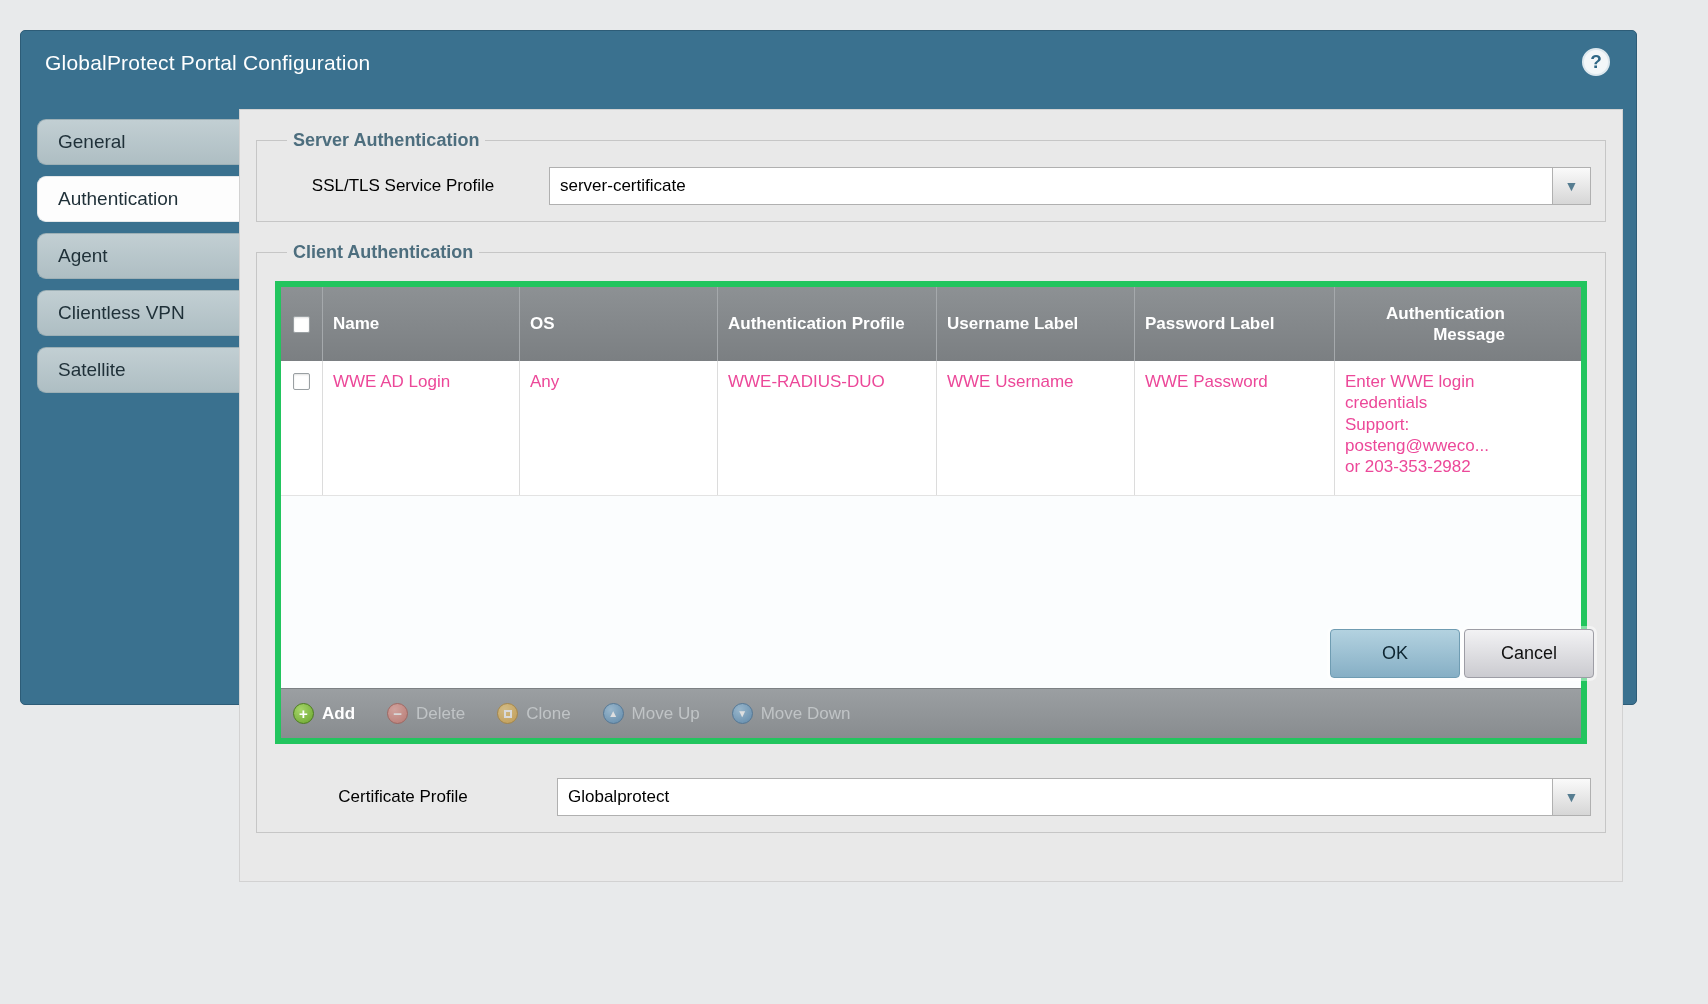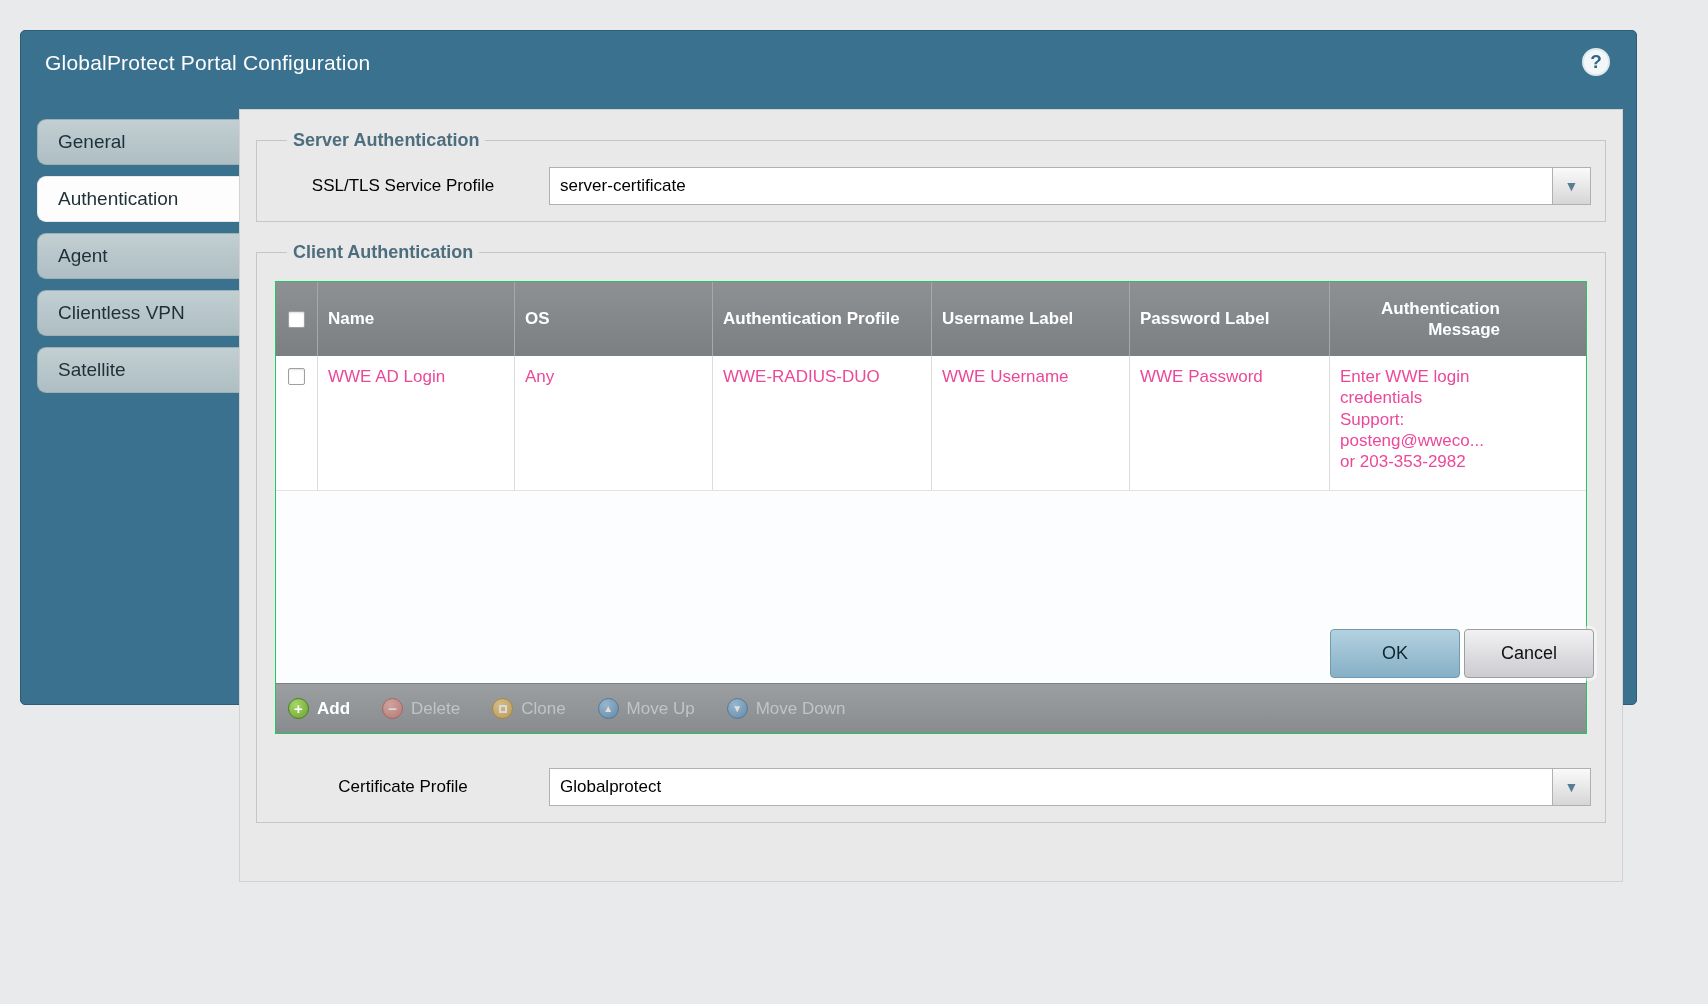--- a/index.html
+++ b/index.html
@@ -87,21 +87,21 @@
     width:38px; background:linear-gradient(#fafafa,#d6d6d6);
     border:1px solid #b0b0b0; border-left:none;
     display:flex; align-items:center; justify-content:center;
     cursor:pointer;
     color:#567d91; font-size:14px;
   }
 
   
   .tablewrap {
     margin:8px 4px 12px;
-    border:1px solid #22c55e;
+    border:6px solid #22c55e;
     background:#fbfdfe;
   }
   .tgrid {
     display:grid;
     grid-template-columns:42px 197px 198px 219px 198px 200px auto;
   }
   .thead {
     background:linear-gradient(#8d9194,#7b7f82);
     color:#ffffff;
   }
@@ -303,21 +303,21 @@
             <span>Move Up</span>
           </button>
           <button class="tb-btn disabled" aria-disabled="true">
             <span class="tb-icon icon-down">▼</span>
             <span>Move Down</span>
           </button>
         </div>
 
       </div>
 
-      <div class="form-row" style="margin-top:34px;">
+      <div class="form-row" style="margin-top:34px;gap:8px;">
         <div class="form-label">Certificate Profile</div>
         <div class="combo">
           <div class="combo-input">
             <span>Globalprotect</span>
           </div>
           <div class="combo-btn">
             <span>▼</span>
           </div>
         </div>
       </div>

